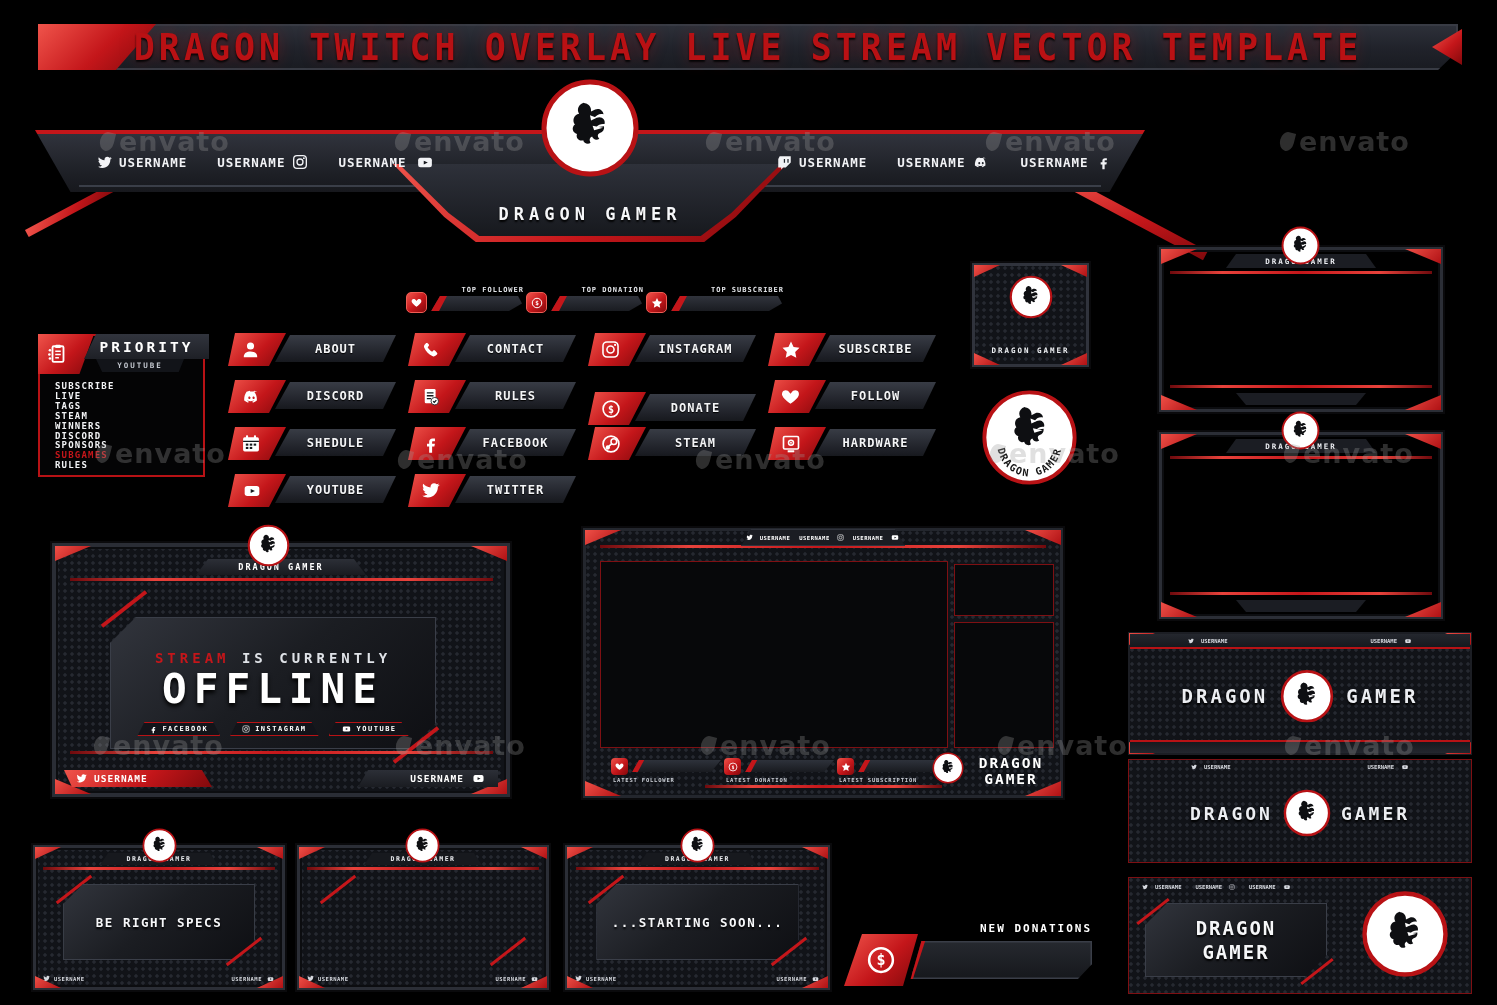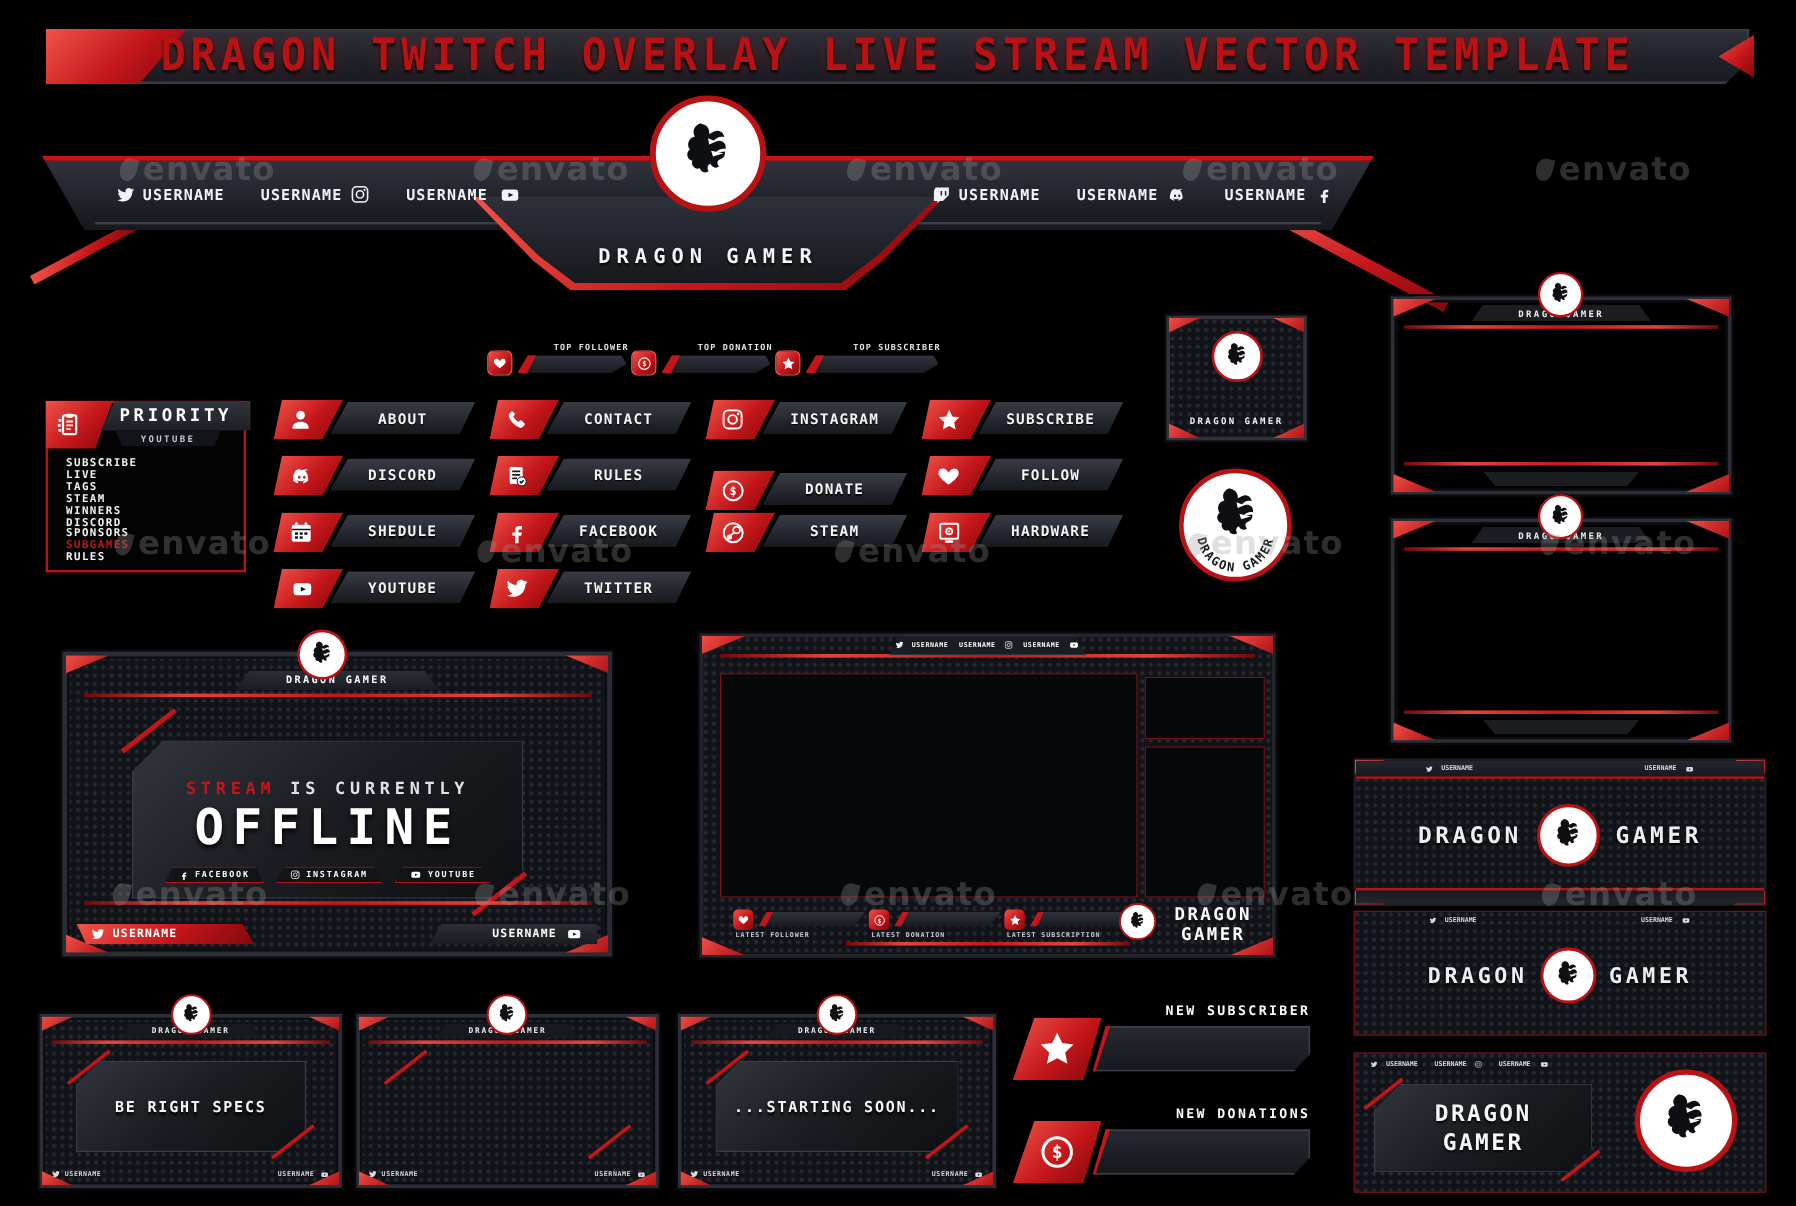--- a/index.html
+++ b/index.html
@@ -832,29 +832,20 @@
       <svg class="ic" style="width:9px;height:6px" viewBox="0 0 24 24">
           <use href="#i-youtube"></use>
         </svg>
     </div>
   </div>
   <svg class="logo" style="position:absolute;left:680px;top:828px;width:35px;height:35px" viewBox="0 0 100 100">
     <circle class="lg-ring" cx="50" cy="50" r="46"></circle>
       <use href="#i-dragon" transform="translate(24,18) scale(0.52)"></use>
   </svg>
 
-  <div class="alert" style="top:836px">
-    <span class="al-label">NEW SUBSCRIBER</span>
-    <div class="al-red redg">
-      <svg class="ic" style="width:32px;height:32px" viewBox="0 0 24 24">
-          <use href="#i-star"></use>
-        </svg>
-    </div>
-    <div class="al-bar"></div>
-  </div>
   <div class="alert" style="top:922px">
     <span class="al-label">NEW DONATIONS</span>
     <div class="al-red redg">
       <svg class="ic" style="width:30px;height:30px" viewBox="0 0 24 24">
           <use href="#i-dollar"></use>
         </svg>
     </div>
     <div class="al-bar"></div>
   </div>
 

